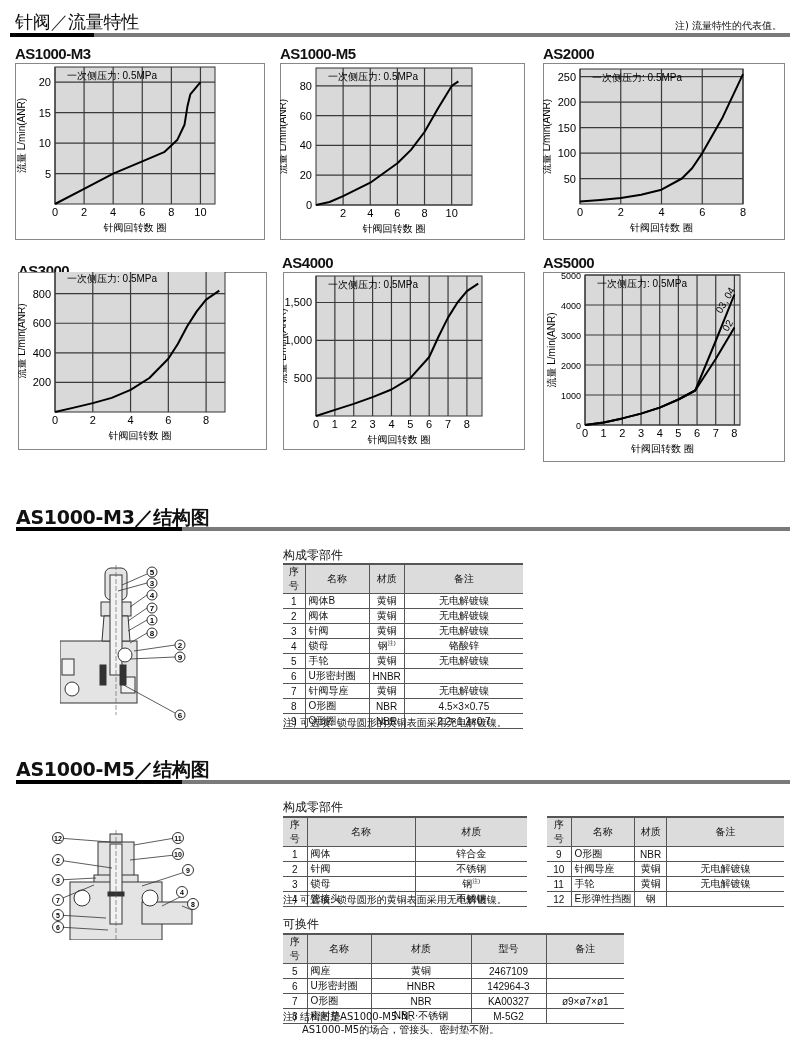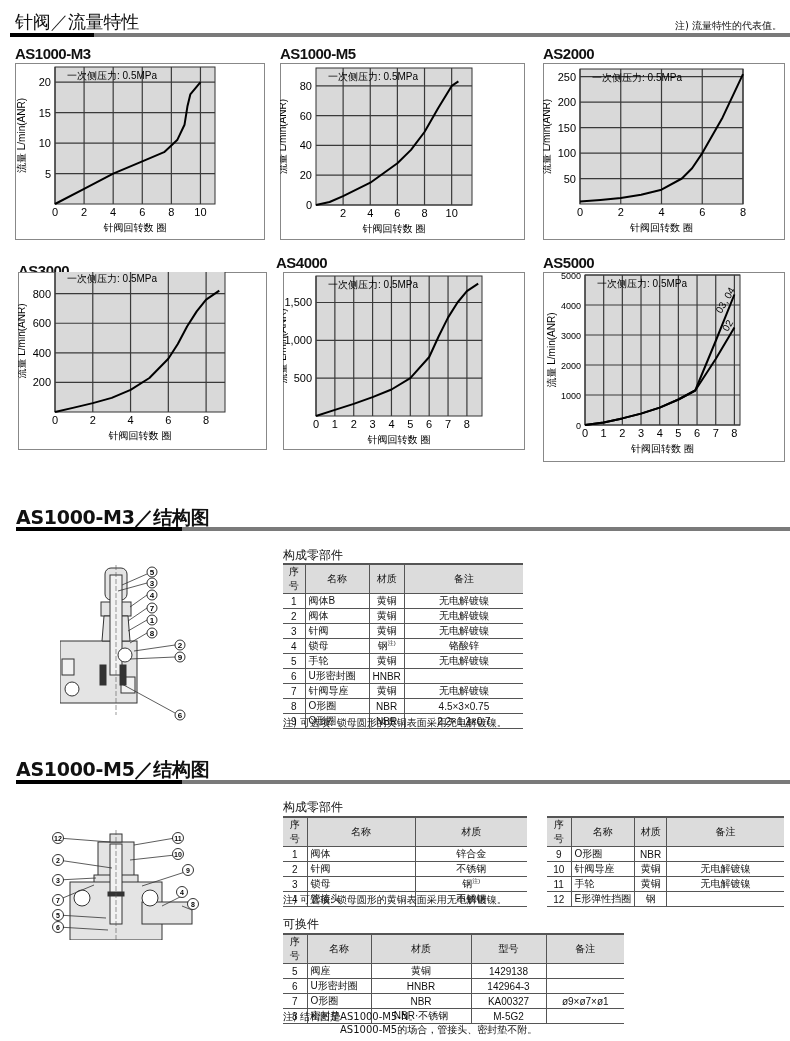--- a/index.html
+++ b/index.html
@@ -139,21 +139,21 @@
       <text x="188.11111111111111" y="152" font-size="11" text-anchor="middle">8</text>
       <text x="33" y="114.41666666666666" font-size="11" text-anchor="end">200</text>
       <text x="33" y="84.83333333333333" font-size="11" text-anchor="end">400</text>
       <text x="33" y="55.25" font-size="11" text-anchor="end">600</text>
       <text x="33" y="25.666666666666657" font-size="11" text-anchor="end">800</text>
       <text x="122" y="167" font-size="10" text-anchor="middle">针阀回转数 圈</text>
       <text x="0" y="0" font-size="10" text-anchor="middle" transform="translate(7,69) rotate(-90)">流量 L/min(ANR)</text>
       <text x="49" y="10" font-size="10">一次侧压力: 0.5MPa</text>
       <path d="M37.0 140.0 L55.9 135.6 L74.8 131.1 L93.7 125.9 L112.6 117.8 L131.4 106.0 L150.3 86.8 L159.8 72.0 L169.2 54.2 L178.7 39.4 L188.1 27.6 L201.3 18.7" fill="none" stroke="#000000" stroke-width="2" stroke-linejoin="round"></path>
     </svg>
-    <div class="abs chart-title" style="left: 276px; top: 254px;">AS4000</div>
+    <div class="abs chart-title" style="left: 282px; top: 254px;">AS4000</div>
     <div class="abs chart-frame" style="left: 283px; top: 272px; width: 242px; height: 178px;"></div>
     <svg class="abs" width="242" height="178" style="left: 283px; top: 272px;">
       <rect x="33" y="4" width="166" height="140" fill="#d9d9d9" stroke="#333" stroke-width="1"></rect>
       <line x1="33" x2="33" y1="4" y2="144" stroke="#3a3a3a" stroke-width="1.2"></line>
       <line x1="51.86363636363636" x2="51.86363636363636" y1="4" y2="144" stroke="#3a3a3a" stroke-width="1.2"></line>
       <line x1="70.72727272727272" x2="70.72727272727272" y1="4" y2="144" stroke="#3a3a3a" stroke-width="1.2"></line>
       <line x1="89.5909090909091" x2="89.5909090909091" y1="4" y2="144" stroke="#3a3a3a" stroke-width="1.2"></line>
       <line x1="108.45454545454545" x2="108.45454545454545" y1="4" y2="144" stroke="#3a3a3a" stroke-width="1.2"></line>
       <line x1="127.31818181818181" x2="127.31818181818181" y1="4" y2="144" stroke="#3a3a3a" stroke-width="1.2"></line>
       <line x1="146.1818181818182" x2="146.1818181818182" y1="4" y2="144" stroke="#3a3a3a" stroke-width="1.2"></line>
@@ -488,21 +488,21 @@
     <th style="width:100px">材质</th>
     <th style="width:75px">型号</th>
     <th>备注</th>
   </tr>
     </thead>
   <tbody id="m5-replace-rows">
       <tr>
         <td class="c">5</td>
         <td>阀座</td>
         <td class="c">黄铜</td>
-        <td class="c">1429138</td>
+        <td class="c">2467109</td>
         <td class="c"></td>
       </tr>
       <tr>
         <td class="c">6</td>
         <td>U形密封圈</td>
         <td class="c">HNBR</td>
         <td class="c">142964-3</td>
         <td class="c"></td>
       </tr>
       <tr>
@@ -515,13 +515,13 @@
       <tr>
         <td class="c">8</td>
         <td>密封垫</td>
         <td class="c">NBR·不锈钢</td>
         <td class="c">M-5G2</td>
         <td class="c"></td>
       </tr>
     </tbody>
 </table>
 <div class="abs tnote" style="left:283px;top:1010px;">注) 结构图是AS1000-M5-N。</div>
-<div class="abs tnote" style="left:302px;top:1023px;margin-left:38px;">AS1000-M5的场合，管接头、密封垫不附。</div>
+<div class="abs tnote" style="left:302px;top:1023px;">AS1000-M5的场合，管接头、密封垫不附。</div>
 
 </body></html>

